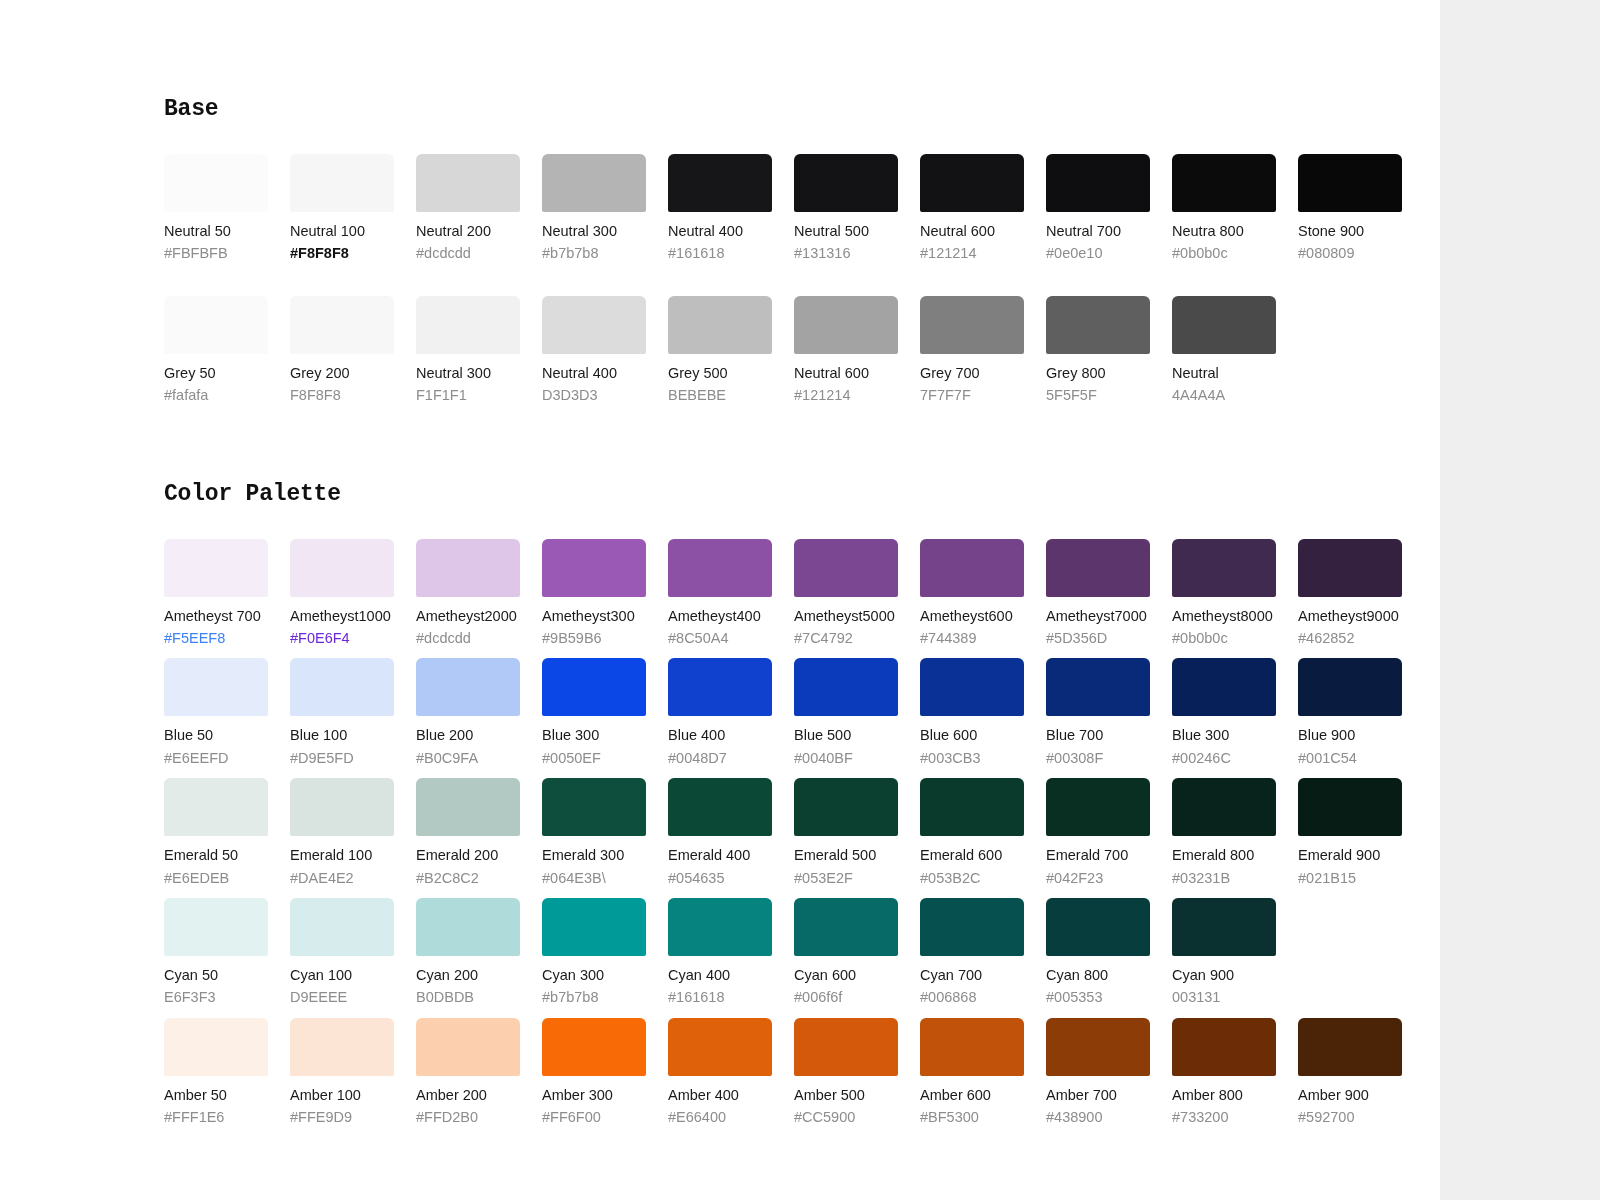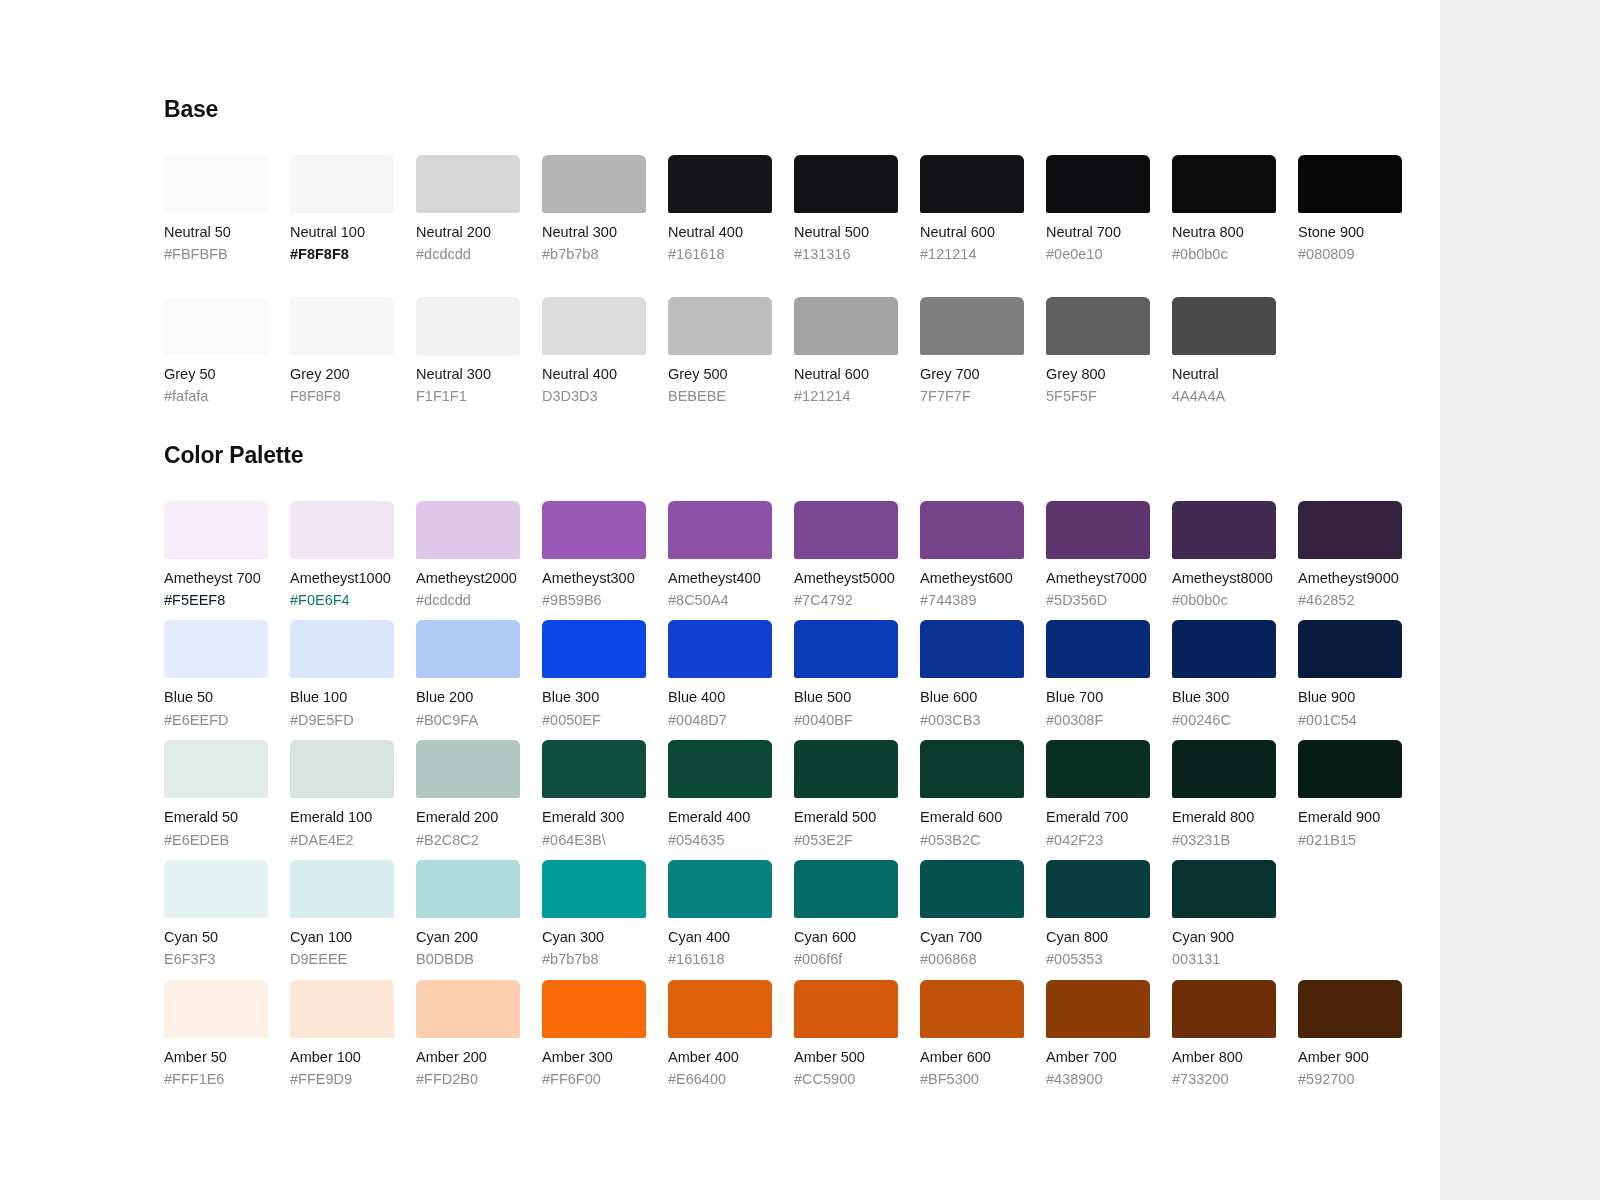--- a/index.html
+++ b/index.html
@@ -24,23 +24,24 @@
   .content {
     padding: 96px 0 0 164px;
     box-sizing: border-box;
   }
   .section-title {
     font-size: 23px;
     font-weight: bold;
     color: #111111;
     letter-spacing: -0.2px;
     margin: 0 0 32px 0;
+    font-family: Liberation Mono, monospace;
   }
   .section-title.palette {
-    margin-top: 36px;
+    margin-top: 76px;
   }
   .swatch-row {
     display: grid;
     grid-template-columns: repeat(10, 126px);
     column-gap: 0;
     margin-bottom: 11px;
   }
   .swatch-cell {
     width: 126px;
     box-sizing: border-box;
@@ -69,24 +70,24 @@
     white-space: nowrap;
     overflow: hidden;
     width: 104px;
     text-overflow: clip;
   }
   .chip-hex.dark {
     color: #111111;
     font-weight: bold;
   }
   .chip-hex.faint-a {
-    color: #0f172a;
+    color: #3b82f6;
   }
   .chip-hex.faint-b {
-    color: #0f766e;
+    color: #6d28d9;
   }
   .base-gap {
     height: 22px;
   }
 </style>
 </head>
 <body>
 
 <div id="canvas">
   <div class="content">

